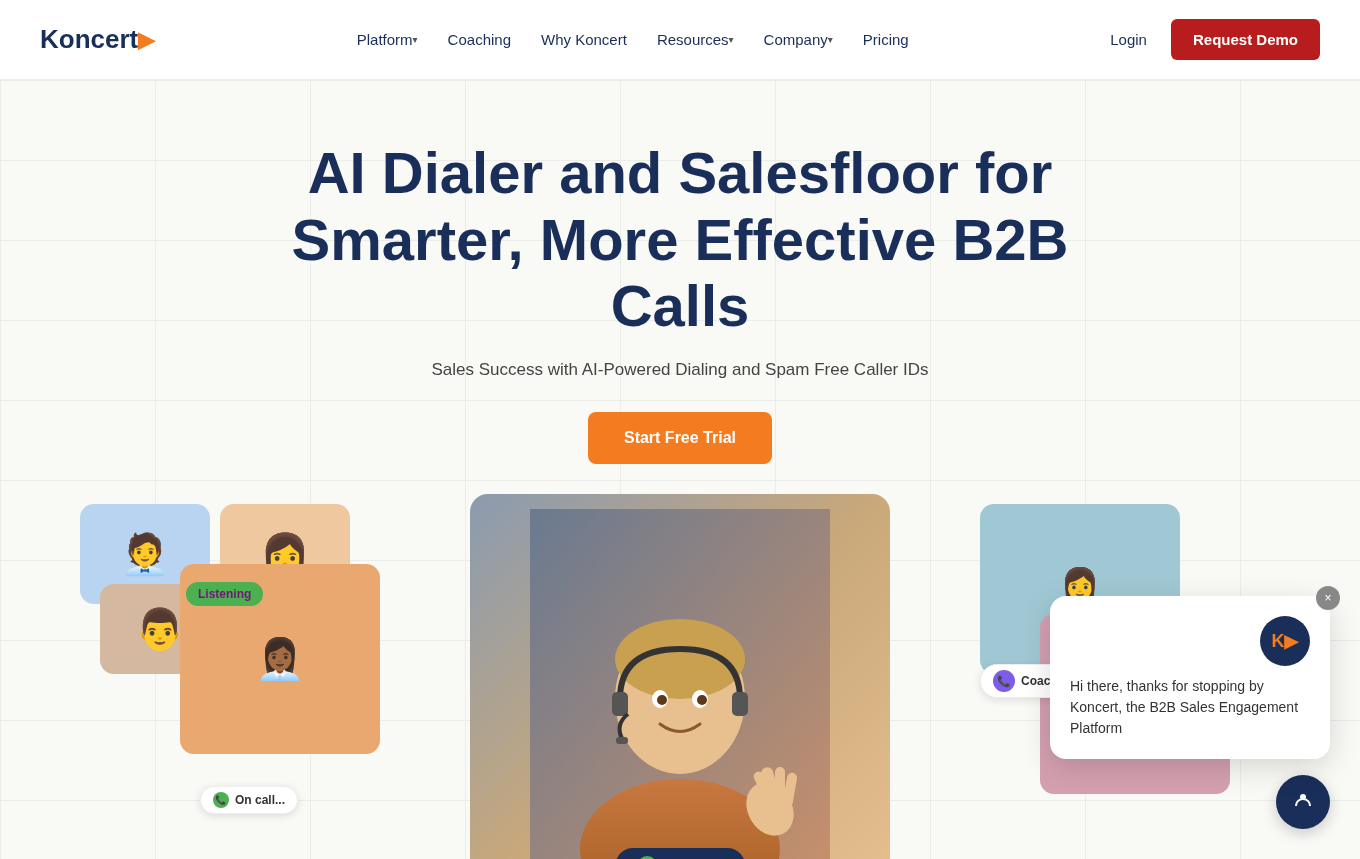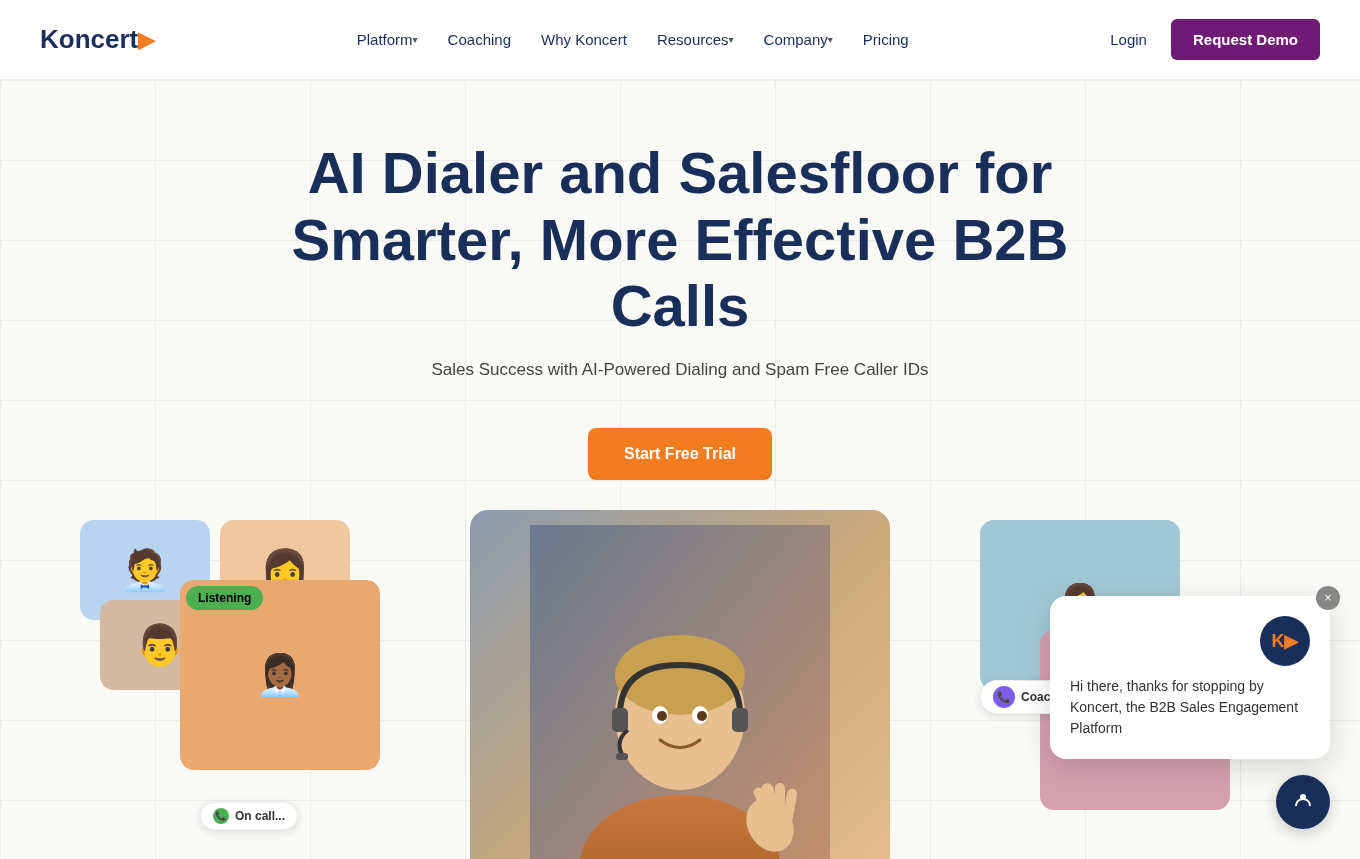--- a/index.html
+++ b/index.html
@@ -55,21 +55,21 @@
     }
     .btn-login {
       color: #1a2e5a;
       font-size: 15px;
       font-weight: 500;
       background: none;
       border: none;
       cursor: pointer;
     }
     .btn-demo {
-      background: #701a75;
+      background: #b91c1c;
       color: #fff;
       font-size: 15px;
       font-weight: 600;
       padding: 12px 22px;
       border: none;
       border-radius: 6px;
       cursor: pointer;
     }
 
     
@@ -101,21 +101,21 @@
       color: #1a2e5a;
       line-height: 1.15;
       max-width: 900px;
       margin: 0 auto 20px;
       position: relative;
       z-index: 2;
     }
     .hero-subtitle {
       font-size: 17px;
       color: #444;
-      margin-bottom: 48px;
+      margin-bottom: 32px;
       position: relative;
       z-index: 2;
     }
     .btn-trial {
       background: #f47c20;
       color: #fff;
       font-size: 16px;
       font-weight: 600;
       padding: 17px 36px;
       border: none;
@@ -185,22 +185,22 @@
       padding: 5px 12px;
       font-size: 12px;
       font-weight: 600;
       display: flex;
       align-items: center;
       gap: 6px;
       z-index: 10;
     }
     .badge-listening {
       background: #4CAF50;
-      color: #000000;
-      top: 66px;
+      color: #701a75;
+      top: 78px;
       left: 106px;
     }
     .badge-oncall {
       background: #fff;
       color: #333;
       border: 1px solid #eee;
       box-shadow: 0 2px 8px rgba(0,0,0,0.12);
       bottom: 50px;
       left: 120px;
     }

